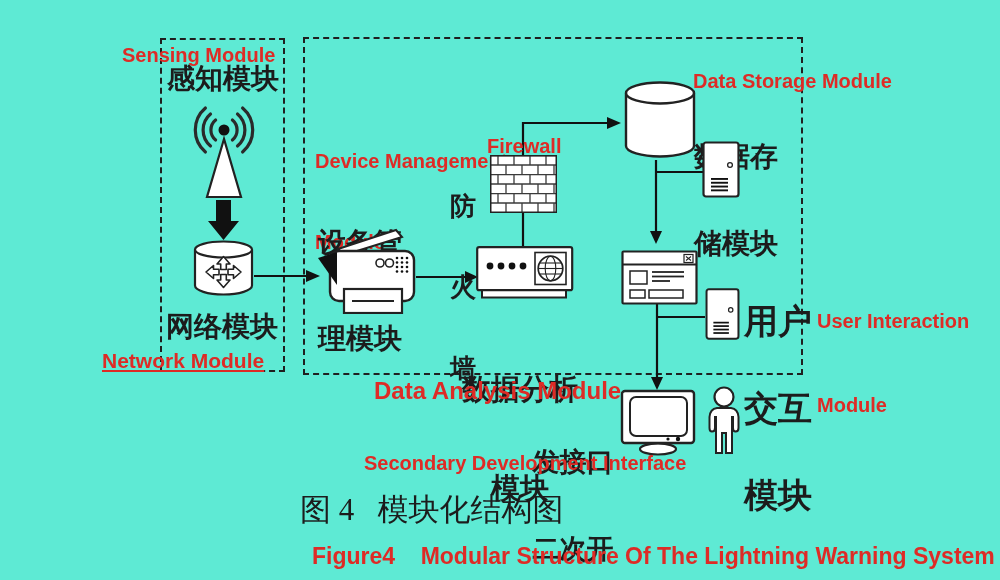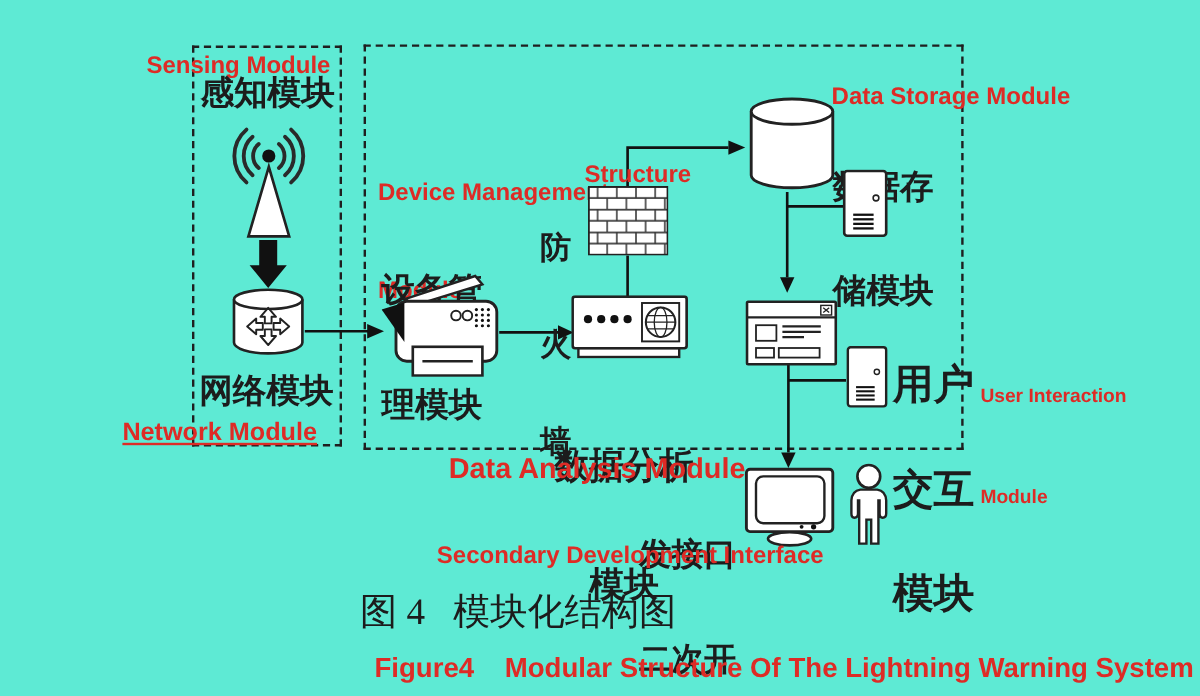--- a/index.html
+++ b/index.html
@@ -100,21 +100,21 @@
     </g>
     <rect x="26" y="61" width="58" height="24" fill="#fff" stroke="#222" stroke-width="2.2"></rect>
     <line x1="34" y1="73" x2="76" y2="73" stroke="#222" stroke-width="2"></line>
   </svg>
 
   <div class="abs zh ctr" style="left:449px;top:139px;font-size:26px;line-height:27px;width:28px;">
     <div>防</div>
     <div>火</div>
     <div>墙</div>
   </div>
-  <div class="abs red" style="left: 487px; top: 135px; font-size: 20px; color: rgb(222, 43, 38);">Structure</div>
+  <div class="abs red" style="left: 487px; top: 135px; font-size: 20px; color: rgb(222, 43, 38);">Firewall</div>
   <svg class="abs" style="left:490px;top:155px;" width="67" height="58" viewBox="0 0 67 58">
     <defs>
       <pattern id="bricks" width="16" height="19" patternUnits="userSpaceOnUse">
         <rect width="16" height="19" fill="#fff"></rect>
         <path d="M0 0.7 H16 M0 10 H16 M8 0.7 V10 M0 10 V19 M16 10 V19" stroke="#3a3a3a" stroke-width="1.3" fill="none"></path>
       </pattern>
     </defs>
     <rect x="0.75" y="0.75" width="65.5" height="56.5" fill="url(#bricks)" stroke="#222" stroke-width="1.5"></rect>
   </svg>
 
@@ -185,21 +185,21 @@
         <rect x="9" y="40.8" width="17" height="1.9"></rect>
       <rect x="9" y="44.6" width="17" height="1.9"></rect>
         <rect x="9" y="48.4" width="17" height="1.9"></rect>
     </g>
   </svg>
   <div class="abs zh" style="left:744px;top:249px;font-size:34px;line-height:29px;">
     <div>用户</div>
     <div>交互</div>
     <div>模块</div>
   </div>
-  <div class="abs red" style="left: 817px; top: 261px; font-size: 16px; line-height: 28px; color: rgb(222, 43, 38);">
+  <div class="abs red" style="left: 817px; top: 251px; font-size: 20px; line-height: 28px; color: rgb(222, 43, 38);">
     <div>User Interaction</div>
     <div>Module</div>
   </div>
 
   <div class="abs zh ctr" style="left:528px;top:390px;width:90px;font-size:27px;line-height:29px;">
     <div>发接口</div>
     <div>二次开</div>
   </div>
   <svg class="abs" style="left:620px;top:389px;" width="77" height="67" viewBox="0 0 77 67">
     <ellipse cx="38" cy="60" rx="18" ry="5.5" fill="#fff" stroke="#222" stroke-width="2.2"></ellipse>

